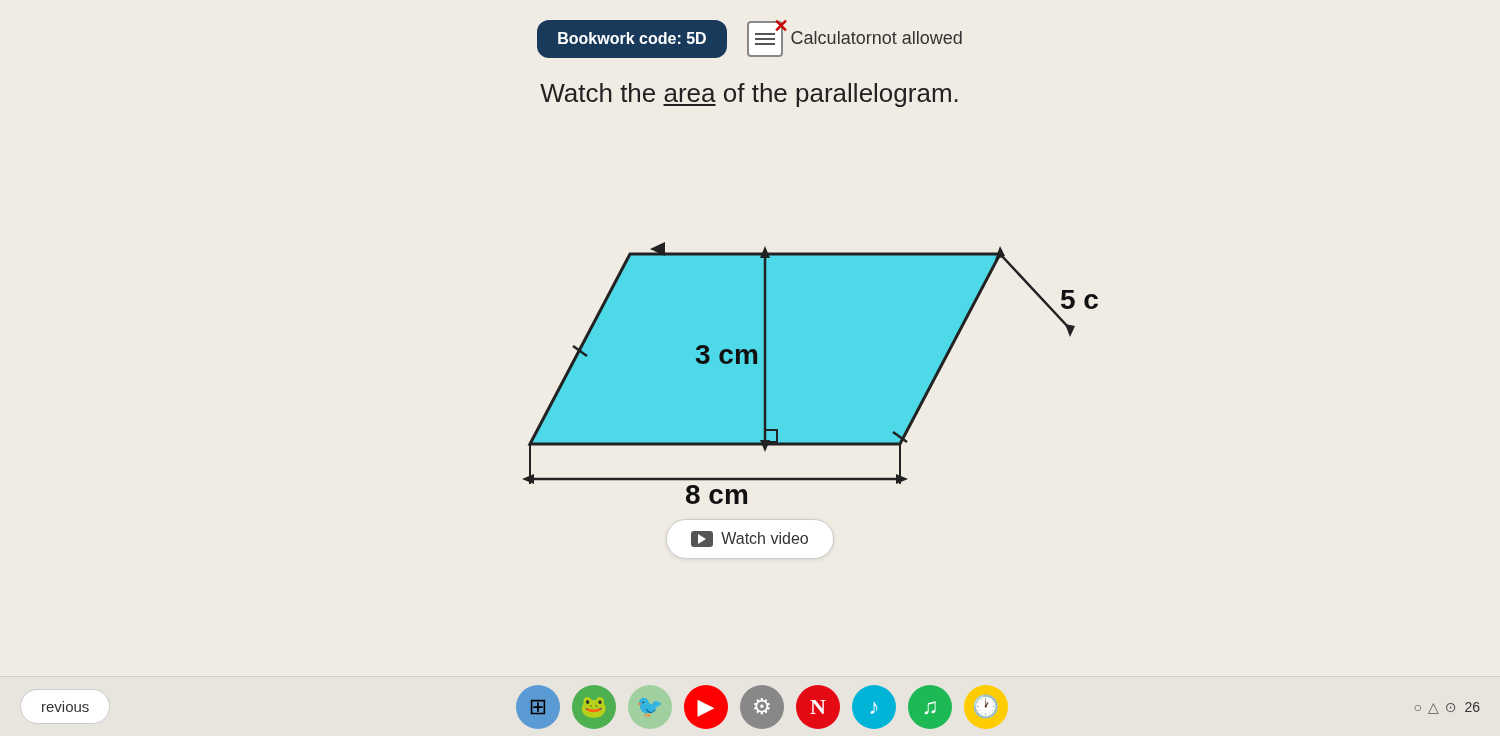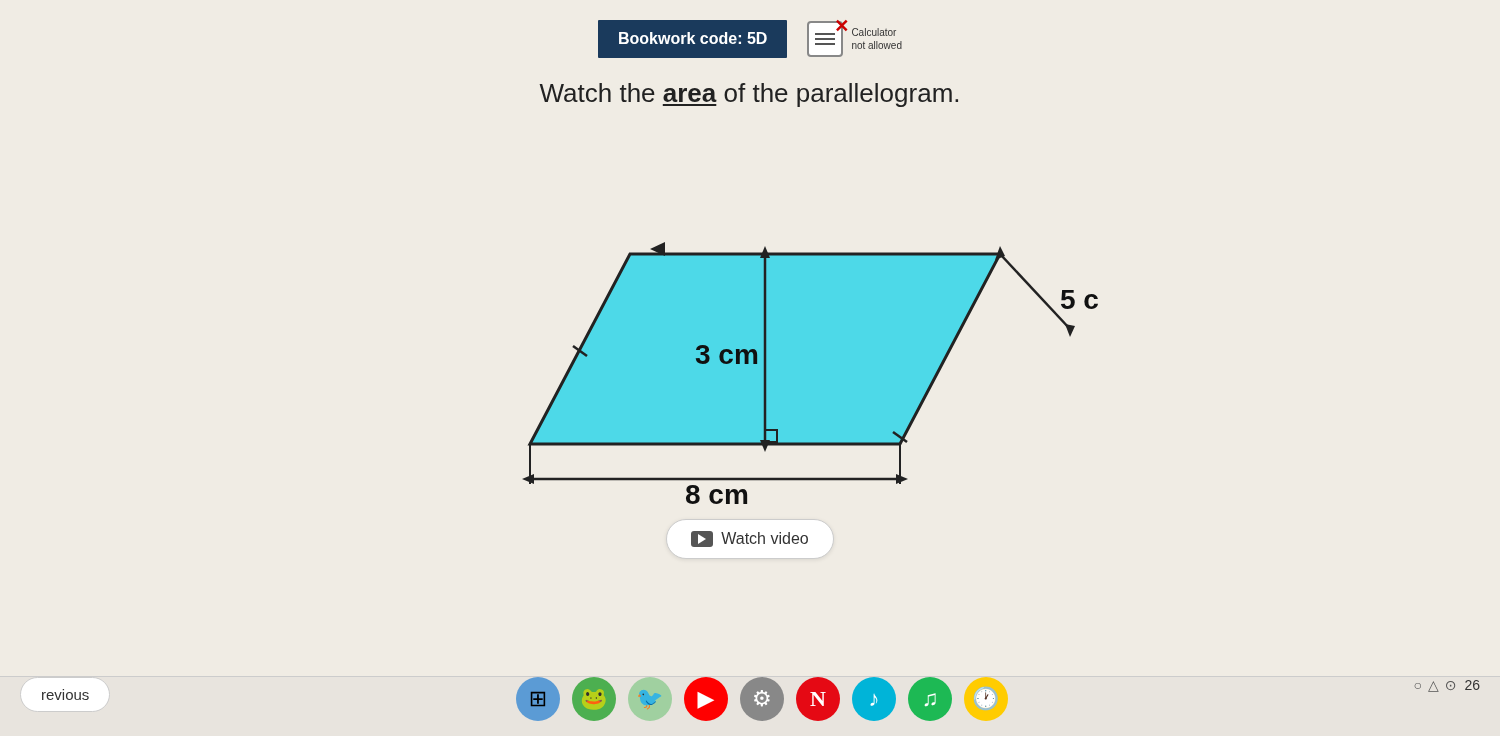--- a/index.html
+++ b/index.html
@@ -30,21 +30,21 @@
       display: flex;
       align-items: center;
       gap: 20px;
       margin-bottom: 20px;
     }
 
     .bookwork-code {
       background: #1a3a5c;
       color: white;
       padding: 10px 20px;
-      border-radius: 1px;
+      border-radius: 12px;
       font-size: 16px;
       font-weight: bold;
     }
 
     .calculator-status {
       display: flex;
       align-items: center;
       gap: 8px;
       font-size: 14px;
       color: #333;
@@ -79,34 +79,34 @@
       top: -6px;
       right: -8px;
       color: #cc0000;
       font-size: 18px;
       font-weight: bold;
       line-height: 1;
     }
 
     .calc-text {
       display: flex;
-      flex-direction: column;
-      font-size: 10px;
+      flex-direction: row;
+      font-size: 18px;
       line-height: 1.3;
     }
 
     .question-text {
       font-size: 26px;
       color: #222;
       margin-bottom: 20px;
       text-align: center;
     }
 
     .question-text strong {
-      font-weight: 700;
+      font-weight: 400;
       text-decoration: underline;
     }
 
     .diagram-container {
       position: relative;
       width: 700px;
       height: 380px;
       margin: 0 auto;
     }
 
@@ -150,23 +150,23 @@
 
     .taskbar {
       position: absolute;
       bottom: 0;
       left: 0;
       right: 0;
       height: 60px;
       background: #e8e4de;
       border-top: 1px solid #ccc;
       display: flex;
-      align-items: flex-start;
+      align-items: center;
       justify-content: space-between;
-      padding: 0 20px;
+      padding: 16px 20px;
     }
 
     .previous-btn {
       background: white;
       border: 1px solid #ccc;
       border-radius: 20px;
       padding: 8px 20px;
       font-size: 15px;
       cursor: pointer;
       color: #333;

